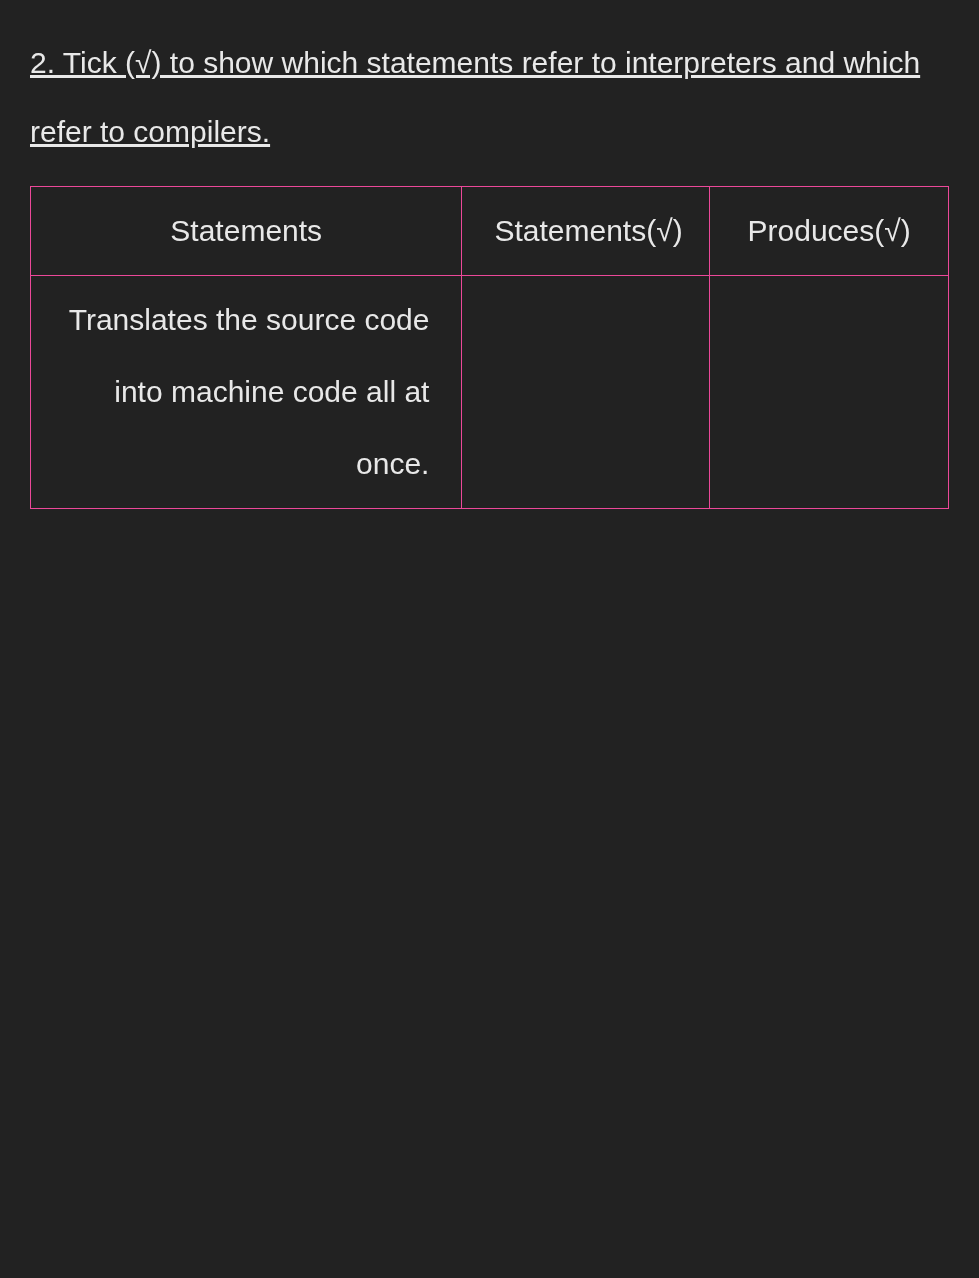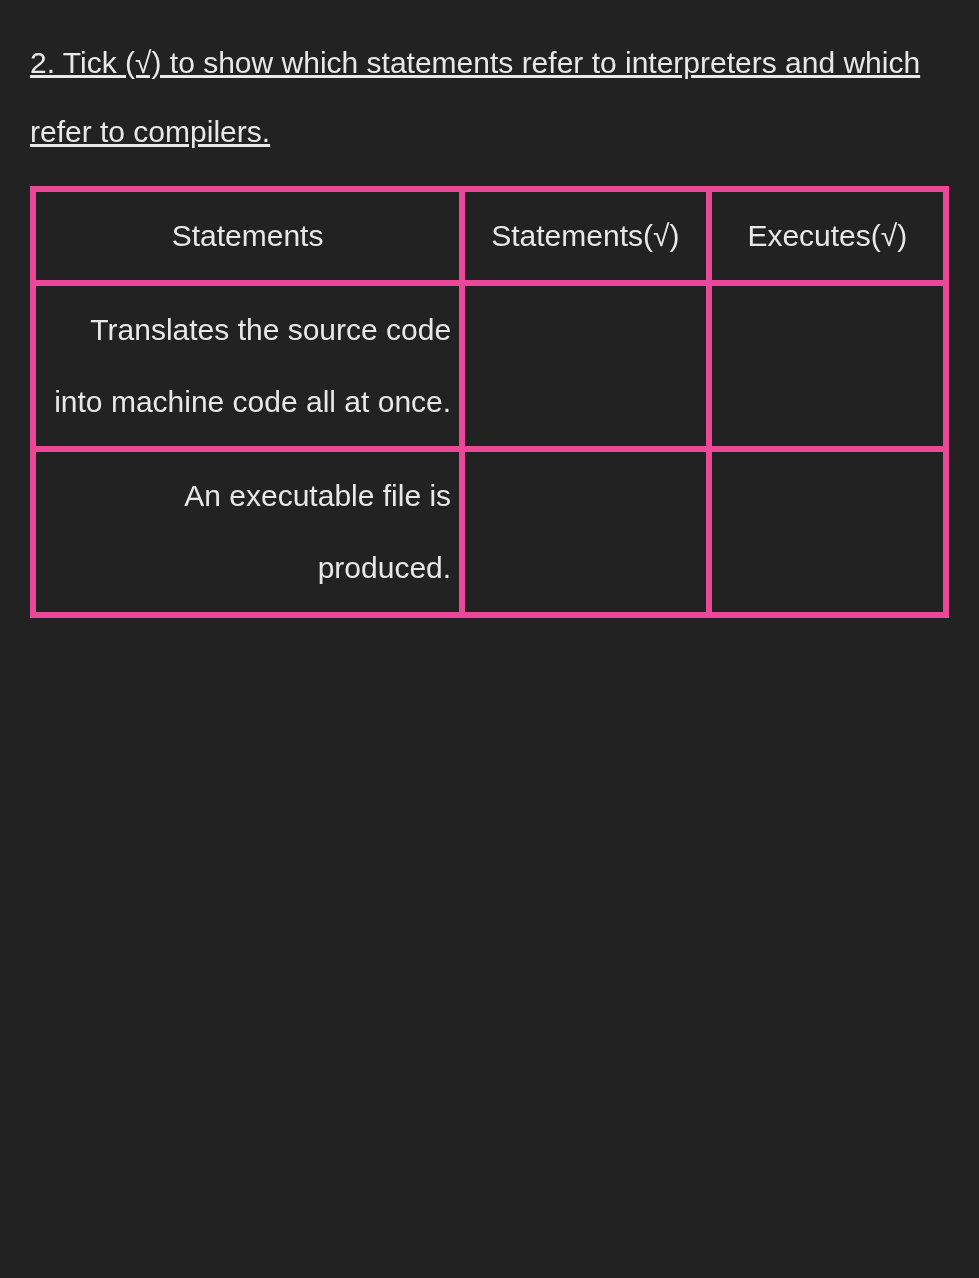--- a/index.html
+++ b/index.html
@@ -23,24 +23,24 @@
   }
   table {
     border-collapse: collapse;
     width: 100%;
     table-layout: fixed;
   }
   col.c-stmt { width: 47%; }
   col.c-int  { width: 27%; }
   col.c-comp { width: 26%; }
   th, td {
-    border: 6px solid #ec4899;
+    border: 1px solid #ec4899;
     font-size: 30px;
     line-height: 2.4;
-    padding: 8px 8px;
+    padding: 8px 32px;
     vertical-align: top;
     font-weight: 300;
   }
   th {
     text-align: center;
     font-weight: 400;
   }
   td.stmt {
     text-align: right;
   }
@@ -58,30 +58,25 @@
   <table>
     <colgroup>
       <col class="c-stmt">
       <col class="c-int">
       <col class="c-comp">
     </colgroup>
     <thead>
       <tr>
         <th>Statements</th>
         <th>Statements(√)</th>
-        <th>Executes(√)</th>
+        <th>Produces(√)</th>
       </tr>
     </thead>
     <tbody>
       <tr>
         <td class="stmt">Translates the source code into machine code all at once.</td>
-        <td class="tick"></td>
-        <td class="tick"></td>
-      </tr>
-      <tr>
-        <td class="stmt">An executable file is produced.</td>
         <td class="tick"></td>
         <td class="tick"></td>
       </tr>
     </tbody>
   </table>
 
 </div>
 
 </body></html>

